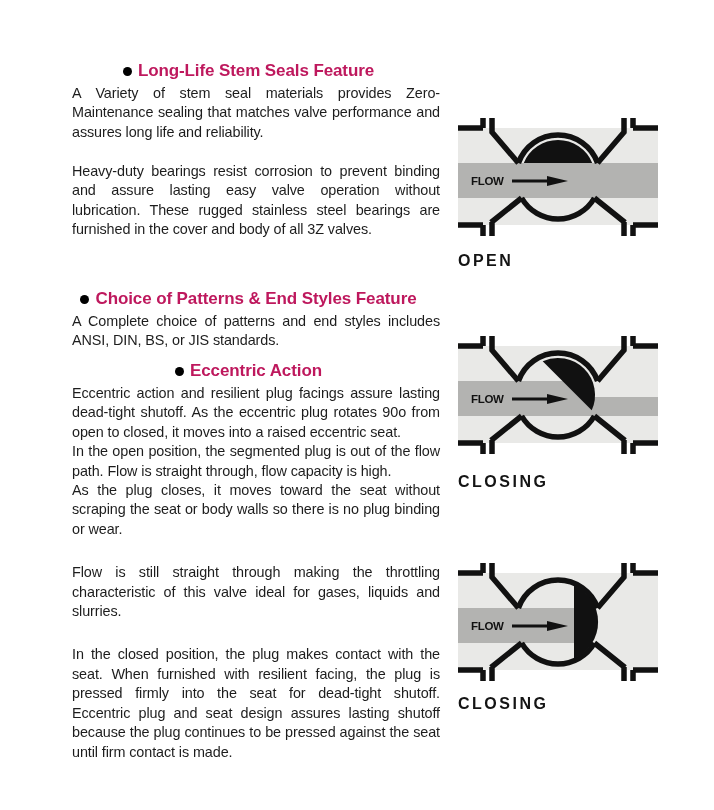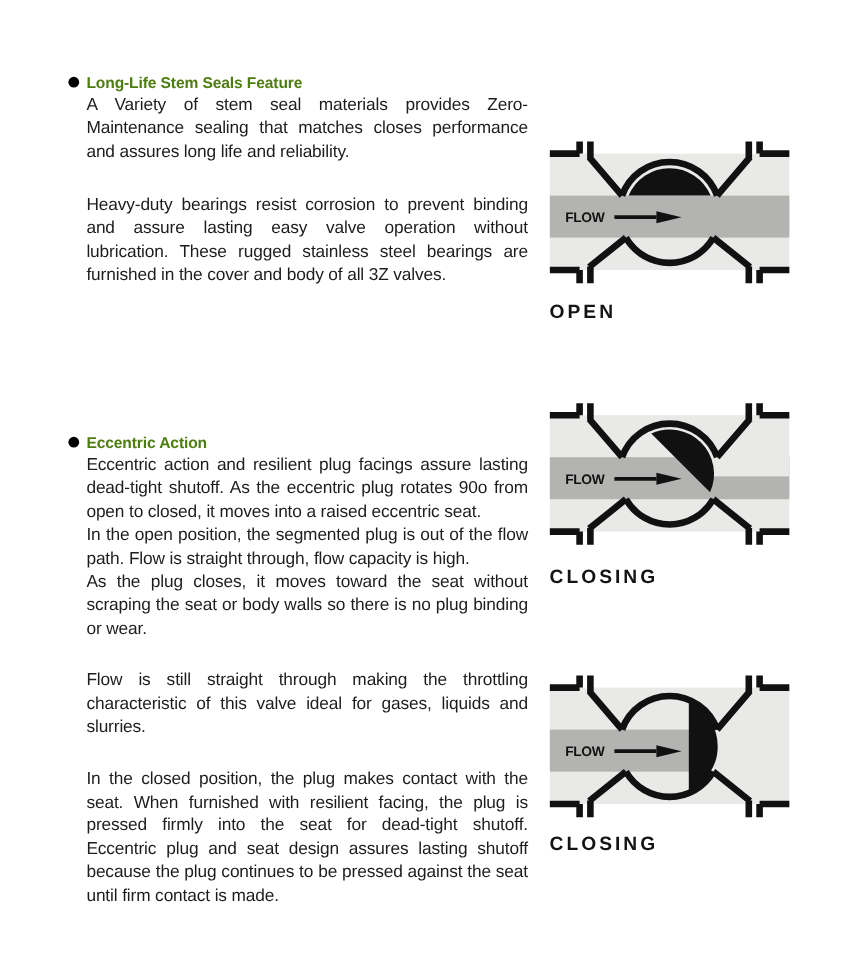--- a/index.html
+++ b/index.html
@@ -4,21 +4,21 @@
 <style>
   html,body{margin:0;padding:0;}
   body{
     width:714px;height:810px;background:#ffffff;position:relative;overflow:hidden;
     font-family:"Liberation Sans","DejaVu Sans",sans-serif;
   }
   .page{position:absolute;inset:0;}
   
   .section{position:absolute;left:57px;width:383px;}
   .sec-heading{display:flex;align-items:center;gap:6px;margin:0 0 3px 0;
-    font-size:13px;font-weight:bold;color:#4d7c0f;letter-spacing:-0.1px;}
+    font-size:17px;font-weight:bold;color:#be185d;letter-spacing:-0.1px;justify-content:center;}
   .bullet{width:9px;height:9px;border-radius:50%;background:#000;flex:0 0 auto;}
   .sec-body p{margin:0;padding-left:15px;font-size:14.4px;line-height:19.4px;
     text-align:justify;color:#1d1d1d;letter-spacing:-0.1px;}
   .sec-body p.gap{margin-top:24px;}
   
   .diagram{position:absolute;left:458px;width:200px;}
   .diagram svg{display:block;}
   .valve-label{position:absolute;left:458px;width:200px;
     font-size:16px;font-weight:bold;letter-spacing:2.5px;color:#141414;}
   .flow-text{font-size:11.5px;font-weight:bold;letter-spacing:-0.3px;fill:#111;}
@@ -27,30 +27,39 @@
 <body>
 
 <div class="page">
 
   <div class="section" style="top:61px">
     <div class="sec-heading">
       <span class="bullet"></span>
       <span>Long-Life Stem Seals Feature</span>
     </div>
     <div class="sec-body">
-      <p>A Variety of stem seal materials provides Zero-Maintenance sealing that matches closes performance and assures long life and reliability.</p>
+      <p>A Variety of stem seal materials provides Zero-Maintenance sealing that matches valve performance and assures long life and reliability.</p>
     </div>
   </div>
 
   <div class="section" style="top:162px">
     <div class="sec-body">
       <p>Heavy-duty bearings resist corrosion to prevent binding and assure lasting easy valve operation without lubrication. These rugged stainless steel bearings are furnished in the cover and body of all 3Z valves.</p>
     </div>
   </div>
 
+  <div class="section" style="top:289px">
+    <div class="sec-heading">
+      <span class="bullet"></span>
+      <span>Choice of Patterns &amp; End Styles Feature</span>
+    </div>
+    <div class="sec-body">
+      <p>A Complete choice of patterns and end styles includes ANSI, DIN, BS, or JIS standards.</p>
+    </div>
+  </div>
 
   <div class="section" style="top:361px">
     <div class="sec-heading">
       <span class="bullet"></span>
       <span>Eccentric Action</span>
     </div>
     <div class="sec-body">
       <p>Eccentric action and resilient plug facings assure lasting dead-tight shutoff. As the eccentric plug rotates 90o from open to closed, it moves into a raised eccentric seat.</p>
       <p>In the open position, the segmented plug is out of the flow path. Flow is straight through, flow capacity is high.</p>
       <p>As the plug closes, it moves toward the seat without scraping the seat or body walls so there is no plug binding or wear.</p>

